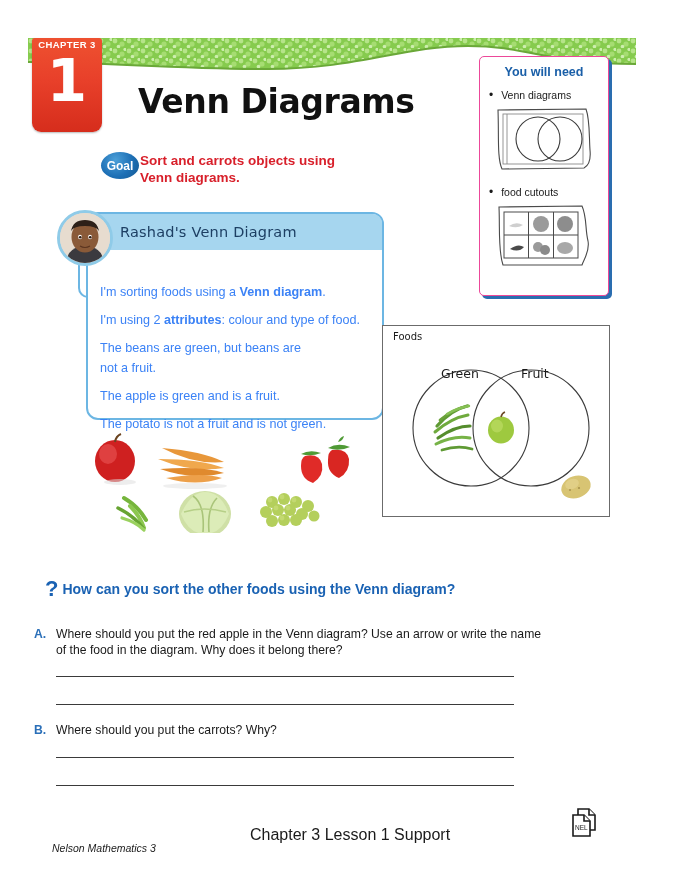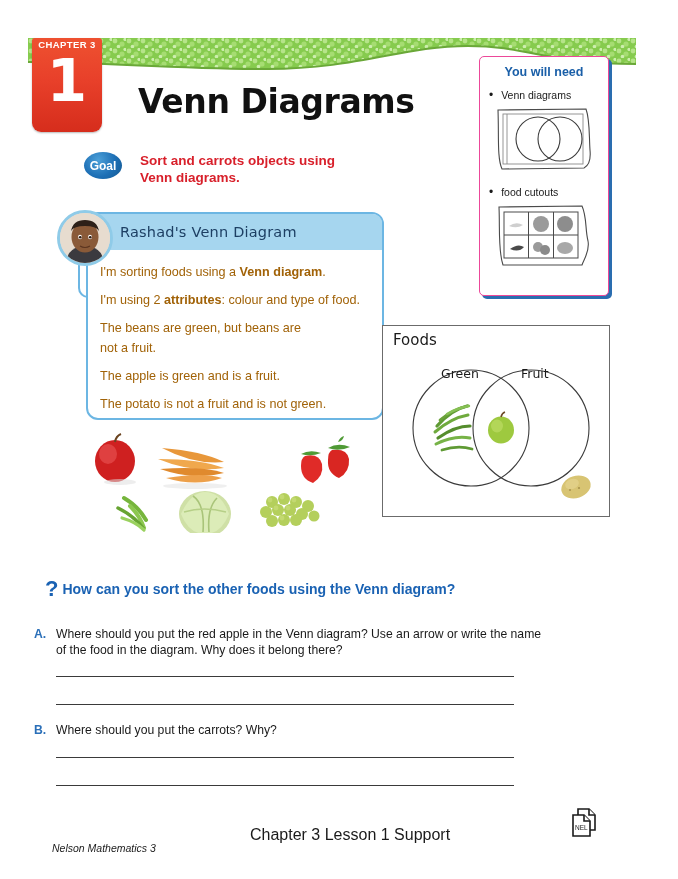--- a/index.html
+++ b/index.html
@@ -70,21 +70,21 @@
     font-size: 33px;
     font-weight: bold;
     letter-spacing: -0.4px;
     color: #111;
     font-family: "DejaVu Sans", sans-serif;
   }
 
   
   .goal-badge {
     position: absolute;
-    left: 84px; top: 152px;
+    left: 101px; top: 152px;
     width: 38px; height: 27px;
     border-radius: 50%;
     background: radial-gradient(circle at 38% 30%, #4b9fd8 0%, #1d6fb5 55%, #14578f 100%);
     color: #fff;
     font-size: 12px;
     font-weight: bold;
     display: flex;
     align-items: center;
     justify-content: center;
   }
@@ -149,21 +149,22 @@
   .bubble-head-text {
     font-size: 14.5px;
     color: #1d3f63;
     font-family: "DejaVu Sans", sans-serif;
     letter-spacing: .2px;
   }
   .bubble-body {
     padding: 12px 14px 0 12px;
     font-size: 12.6px;
     line-height: 20px;
-    color: #a16207;
+    color: #3b82f6;
+    margin-top: 20px;
   }
   .bubble-body p { margin: 0 0 8px 0; }
   .bubble-body b { font-weight: bold; }
   .bubble-tail {
     position: absolute;
     left: 78px; top: 252px;
     width: 12px; height: 44px;
     border-left: 2px solid #6cb6e3;
     border-bottom: 2px solid #6cb6e3;
     border-radius: 0 0 0 10px;
@@ -186,21 +187,21 @@
   .venn-box {
     position: absolute;
     left: 382px; top: 325px;
     width: 226px; height: 190px;
     border: 1px solid #6b6b6b;
     background: #fff;
   }
   .venn-label-foods {
     position: absolute;
     left: 10px; top: 5px;
-    font-size: 15px;
+    font-size: 10px;
     color: #1a1a1a;
     font-family: "DejaVu Sans", sans-serif;
   }
   .venn-circle-label {
     position: absolute;
     font-size: 12.5px;
     color: #1a1a1a;
     font-family: "DejaVu Sans", sans-serif;
   }
 

